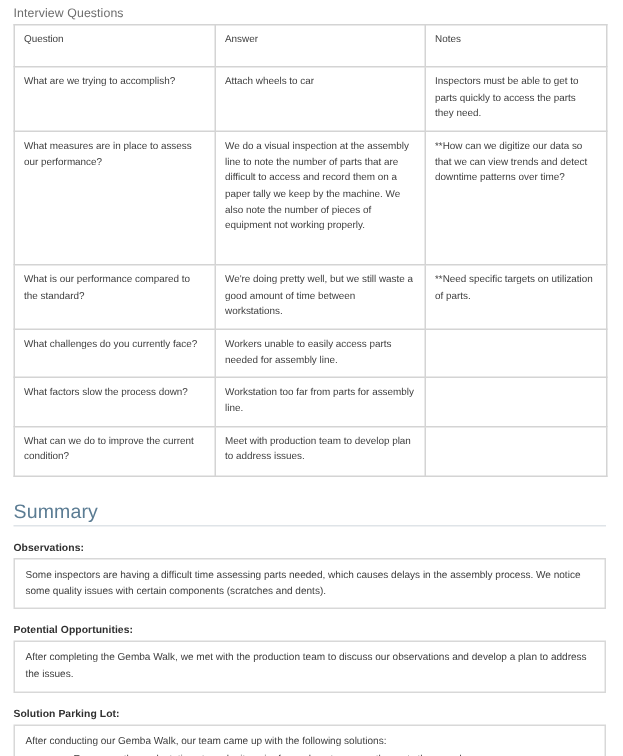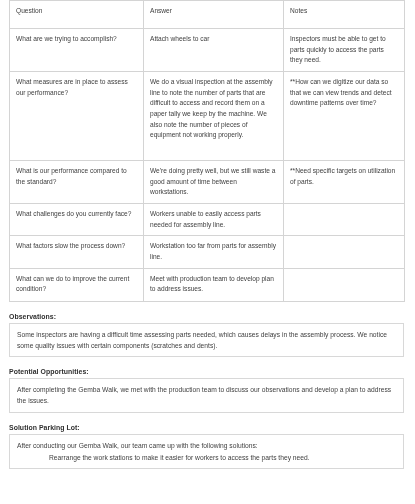--- a/index.html
+++ b/index.html
@@ -112,20 +112,21 @@
     position: relative;
     margin: 1px 0 0 0;
     line-height: 1.68;
   }
 </style>
 </head>
 <body>
 
 <div class="page">
 
+  <div class="section-caption">Interview Questions</div>
 
   <div class="iq-table-wrap">
     <table class="iq">
       <colgroup>
         <col class="c-q">
           <col class="c-a">
           <col class="c-n">
       </colgroup>
       <thead>
         <tr>
@@ -162,20 +163,21 @@
         </tr>
         <tr class="row-h-6">
           <td class="q-cell">What can we do to improve the current condition?</td>
           <td class="a-cell">Meet with production team to develop plan to address issues.</td>
           <td class="n-cell"></td>
         </tr>
       </tbody>
     </table>
   </div>
 
+  <div class="summary-head">Summary</div>
 
   <div class="sum-block">
     <div class="sum-label">Observations:</div>
     <div class="sum-box">
       <p>Some inspectors are having a difficult time assessing parts needed, which causes delays in the assembly process. We notice some quality issues with certain components (scratches and dents).</p>
     </div>
   </div>
 
   <div class="sum-block">
     <div class="sum-label">Potential Opportunities:</div>

